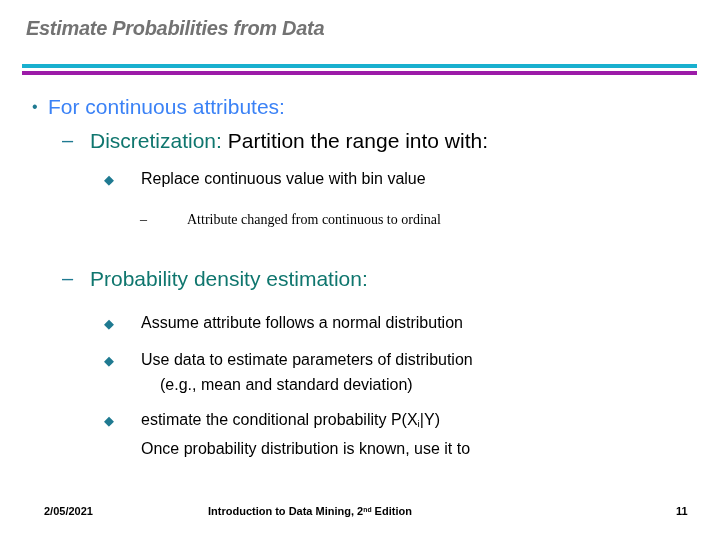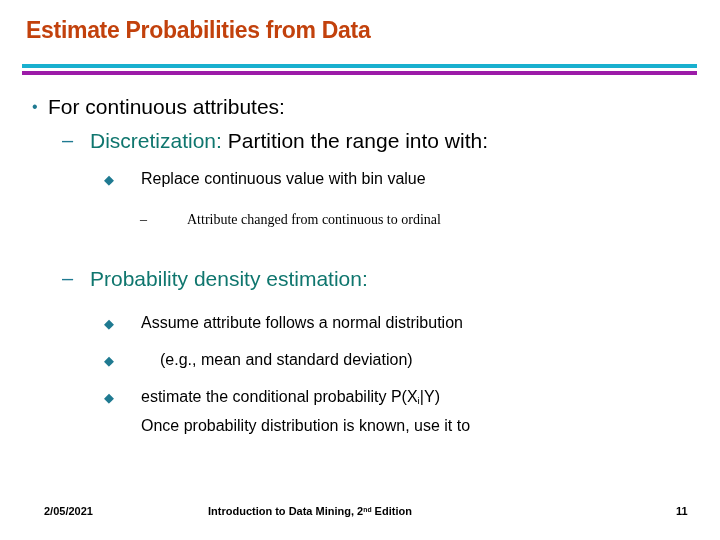--- a/index.html
+++ b/index.html
@@ -21,25 +21,26 @@
     inset: 0;
     background: #ffffff;
   }
 
   
   .title {
     position: absolute;
     left: 26px;
     top: 17px;
     font-family: "Liberation Sans", sans-serif;
-    font-size: 23px;
+    font-size: 20px;
     font-weight: bold;
     letter-spacing: -0.3px;
-    color: #c2410c;
-    white-space: nowrap;
+    color: #737373;
+    white-space: nowrap;
+    font-style: italic;
   }
 
   
   .rule-group {
     position: absolute;
     left: 22px;
     top: 64px;
     width: 675px;
   }
   .rule-cyan {
@@ -81,21 +82,21 @@
     width: 16px;
     flex: 0 0 16px;
     color: #1f7a91;
     font-size: 16px;
     line-height: 30px;
     text-align: left;
   }
   .lvl1 .text {
     font-size: 21px;
     line-height: 30px;
-    color: #000000;
+    color: #3b82f6;
   }
 
   
   .lvl2 {
     padding-left: 62px;
     margin-bottom: 2px;
   }
   .lvl2 .bullet {
     width: 28px;
     flex: 0 0 28px;
@@ -249,20 +250,21 @@
     <div class="row lvl3">
       <span class="bullet">◆</span>
       <span class="text">Assume attribute follows a normal distribution</span>
     </div>
 
     <div class="gap-sm"></div>
 
     <div class="row lvl3">
       <span class="bullet">◆</span>
       <span class="text">
+        <span>Use data to estimate parameters of distribution</span>
         <span class="indent-cont">(e.g., mean and standard deviation)</span>
       </span>
     </div>
 
     <div class="gap-sm"></div>
 
     <div class="row lvl3">
       <span class="bullet">◆</span>
       <span class="text">
         <span style="display:block"><span>estimate the conditional probability P(X</span><sub>i</sub><span>|Y)</span></span>

